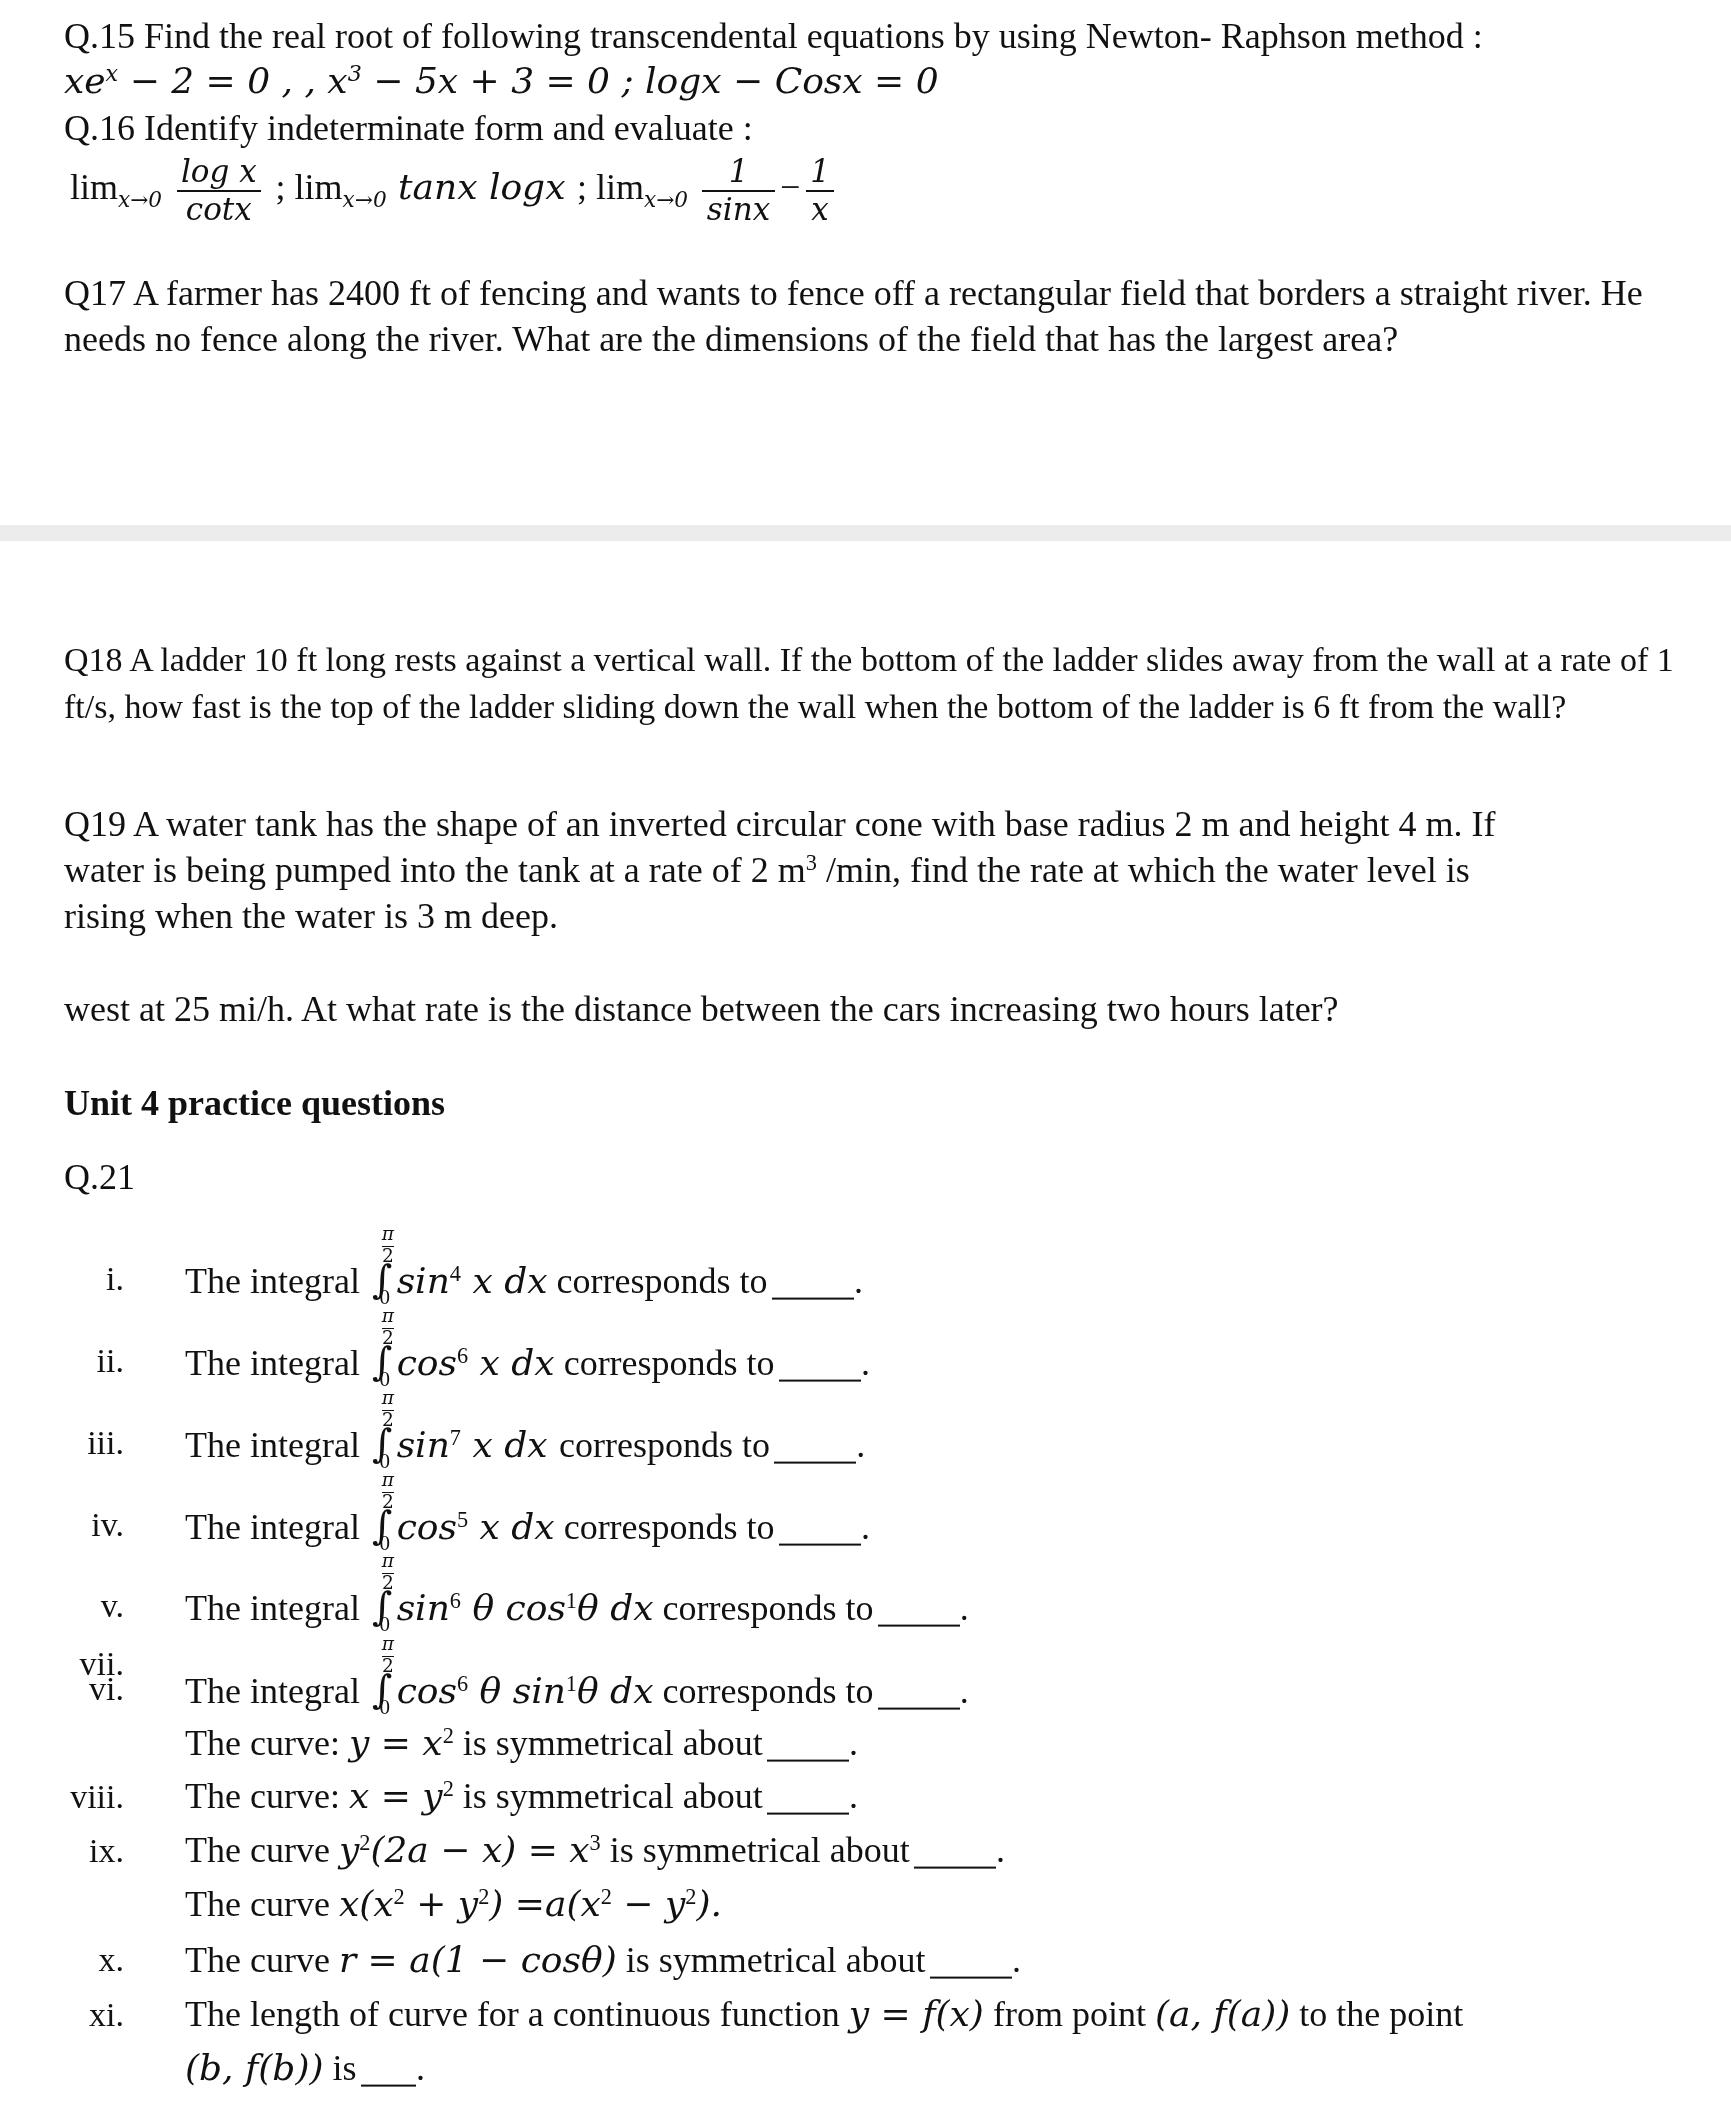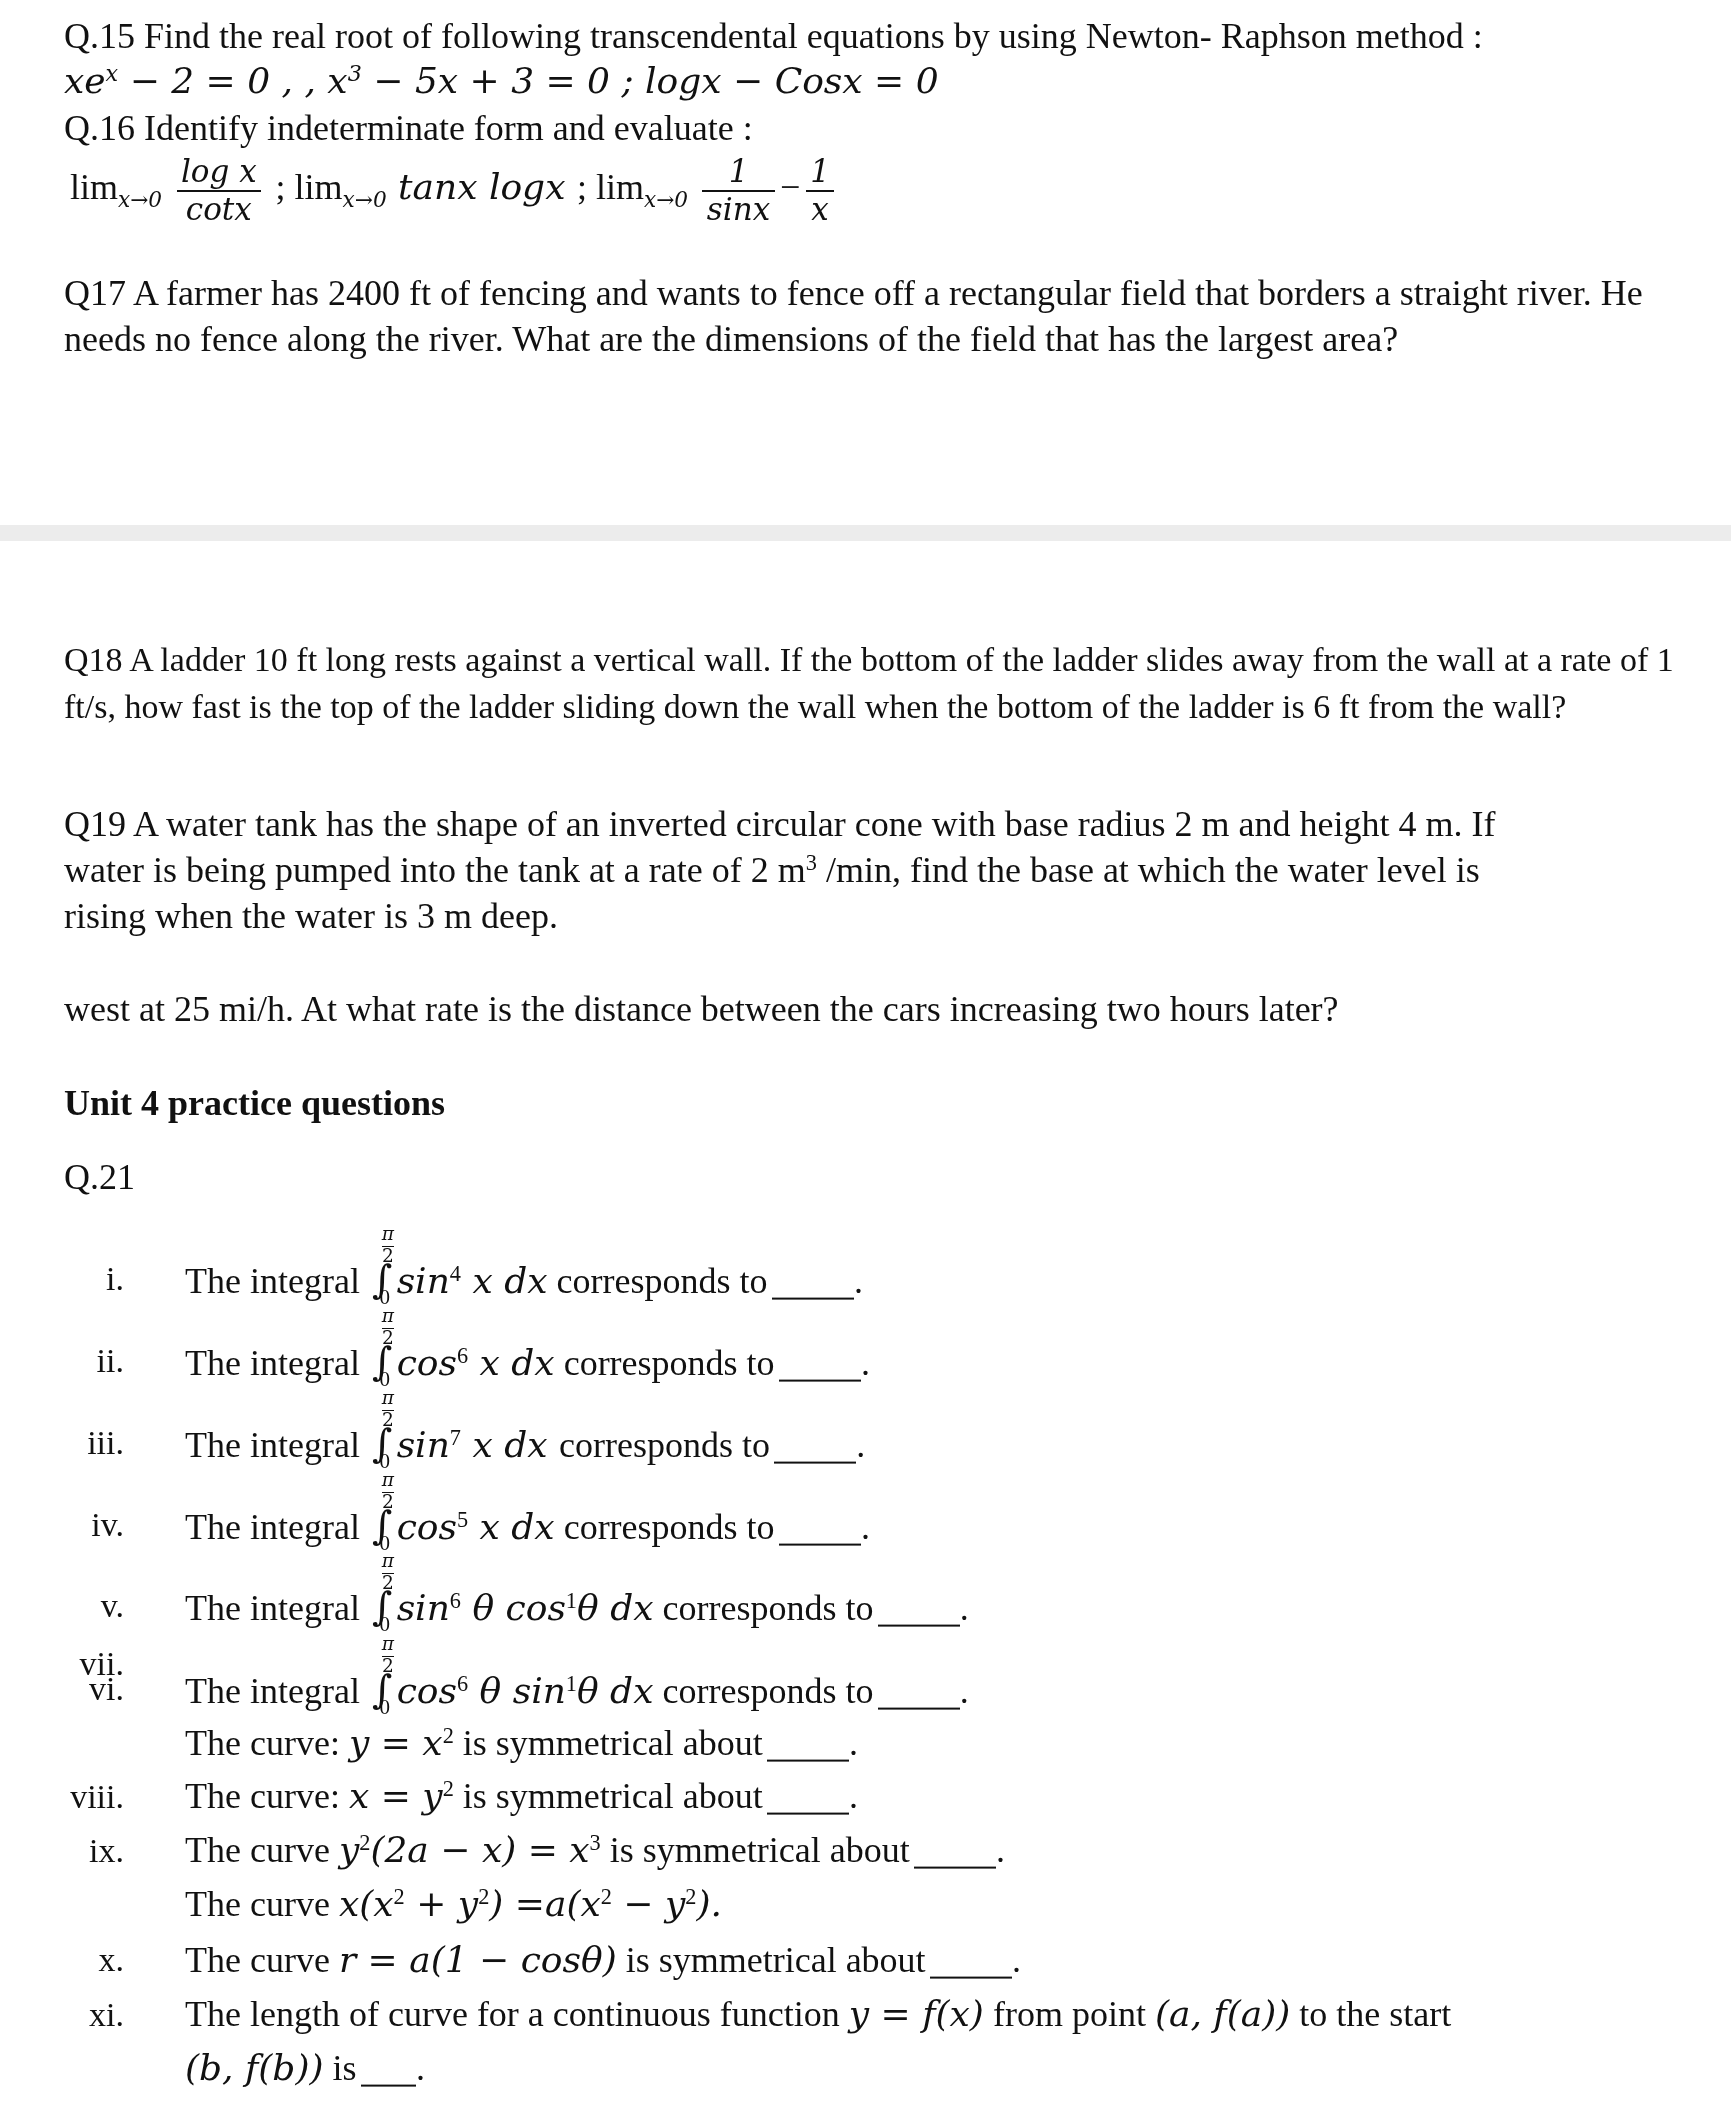--- a/index.html
+++ b/index.html
@@ -73,21 +73,21 @@
     </span>
   </div>
 
   <div class="line wrap" style="top:270px;">Q17 A farmer has 2400 ft of fencing and wants to fence off a rectangular field that borders a straight river. He needs no fence along the river. What are the dimensions of the field that has the largest area?</div>
 
   <div class="separator"></div>
 
   <div class="line wrap" style="top:636px; line-height:47px; font-size:34px;">Q18 A ladder 10 ft long rests against a vertical wall. If the bottom of the ladder slides away from the wall at a rate of 1 ft/s, how fast is the top of the ladder sliding down the wall when the bottom of the ladder is 6 ft from the wall?</div>
 
   <div class="line" style="top:803px;">Q19 A water tank has the shape of an inverted circular cone with base radius 2 m and height 4 m. If</div>
-  <div class="line" style="top:849px;"><span>water is being pumped into the tank at a rate of 2 m</span><span class="sup">3</span><span> /min, find the base at which the water level is</span></div>
+  <div class="line" style="top:849px;"><span>water is being pumped into the tank at a rate of 2 m</span><span class="sup">3</span><span> /min, find the rate at which the water level is</span></div>
   <div class="line" style="top:895px;">rising when the water is 3 m deep.</div>
 
   <div class="line" style="top:988px;">west at 25 mi/h. At what rate is the distance between the cars increasing two hours later?</div>
 
   <div class="line heading" style="top:1082px;">Unit 4  practice questions</div>
   <div class="line" style="top:1156px;">Q.21</div>
 
   <div id="integral-items">
       <div class="item-label" style="left: 64px; top: 1260px;">i.</div>
       <div class="item-text" style="top: 1257px;"><span>The integral</span><span class="intg"><span class="sym">∫</span><span class="lim-top"><span>π</span><span class="two">2</span></span><span class="lim-bot">0</span></span><span class="m">sin</span><span class="sup">4</span><span class="m"> x dx</span><span> corresponds to</span><span class="blank"></span><span>.</span></div>
@@ -121,20 +121,20 @@
     <span>The curve </span><span class="m">x(x</span><span class="sup">2</span><span class="m"> + y</span><span class="sup">2</span><span class="m">) =a(x</span><span class="sup">2</span><span class="m"> − y</span><span class="sup">2</span><span class="m">).</span>
   </div>
 
   <div class="item-label" style="left:64px; top:1941px;">x.</div>
   <div class="item-text" style="top:1939px;">
     <span>The curve </span><span class="m">r = a(1 − cosθ)</span><span> is symmetrical about</span><span class="blank"></span>.
   </div>
 
   <div class="item-label" style="left:64px; top:1996px;">xi.</div>
   <div class="item-text" style="top:1993px;">
-    <span>The length of curve for a continuous function </span><span class="m">y = f(x)</span><span>  from point </span><span class="m">(a, f(a))</span><span> to the start</span>
+    <span>The length of curve for a continuous function </span><span class="m">y = f(x)</span><span>  from point </span><span class="m">(a, f(a))</span><span> to the point</span>
   </div>
   <div class="item-text" style="top:2047px;">
     <span class="m">(b, f(b))</span><span> is</span><span class="blank tiny"></span>.
   </div>
 
 </div>
 
 
 </body></html>

